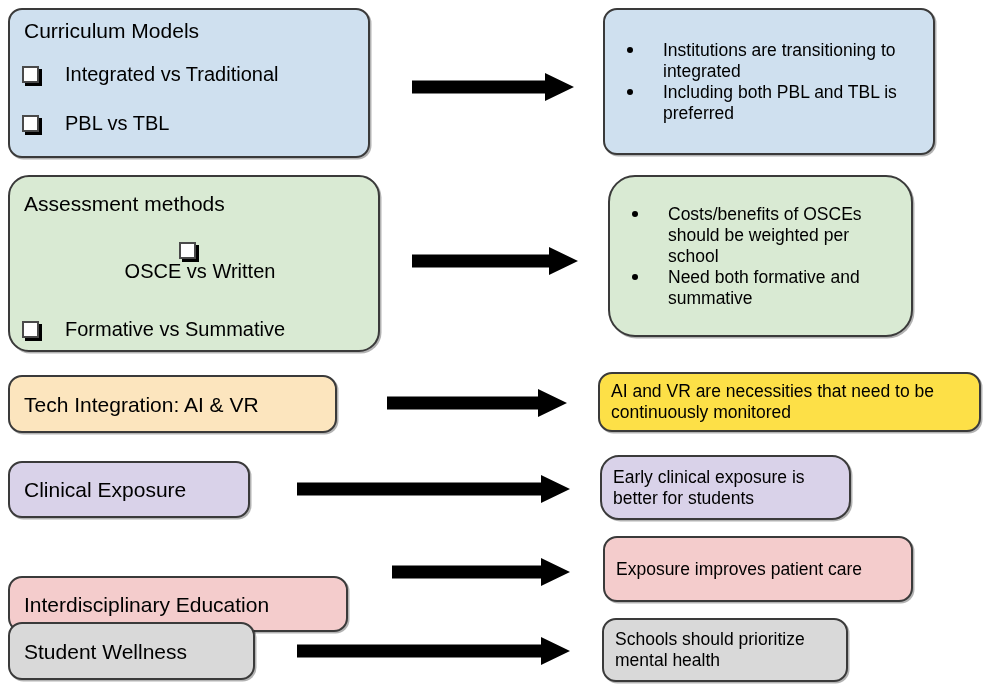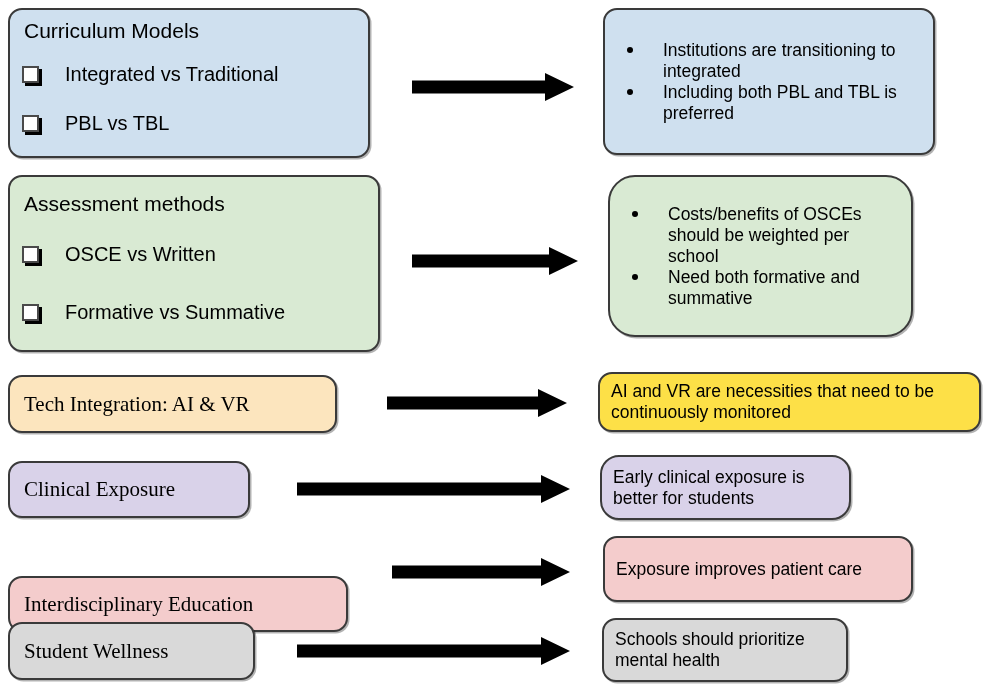--- a/index.html
+++ b/index.html
@@ -40,21 +40,20 @@
     line-height: 25px;
     padding: 0 0 0 14px;
     white-space: nowrap;
   }
 
   .topic-single {
     font-size: 21px;
     line-height: 25px;
     padding: 0 0 0 14px;
     white-space: nowrap;
-    font-family: Liberation Serif, serif;
   }
 
   .sub-list {
     margin: 0;
     padding: 0;
     list-style: none;
   }
   .sub-item {
     display: flex;
     align-items: center;
@@ -143,24 +142,24 @@
         <span class="dot"></span>
         <span class="find-text">Institutions are transitioning to integrated</span>
       </li>
       <li class="find-item">
         <span class="dot"></span>
         <span class="find-text">Including both PBL and TBL is preferred</span>
       </li>
     </ul>
   </div>
 
-  <div class="node" style="left:8px; top:175px; width:372px; height:177px; background:#d9ead3;">
+  <div class="node" style="left:8px; top:175px; width:372px; height:177px; background:#d9ead3;border-radius:21px;">
     <div class="topic-title" style="position:absolute; left:0; top:14px;">Assessment methods</div>
     <ul class="sub-list" style="position:absolute; left:0; top:65px; width:100%;">
-      <li class="sub-item" style="margin-bottom:33px;">
+      <li class="sub-item" style="margin-bottom:33px;flex-direction:column;">
         <span class="cbx"></span>
         <span class="sub-text">OSCE vs Written</span>
       </li>
       <li class="sub-item">
         <span class="cbx"></span>
         <span class="sub-text">Formative vs Summative</span>
       </li>
     </ul>
   </div>
 

